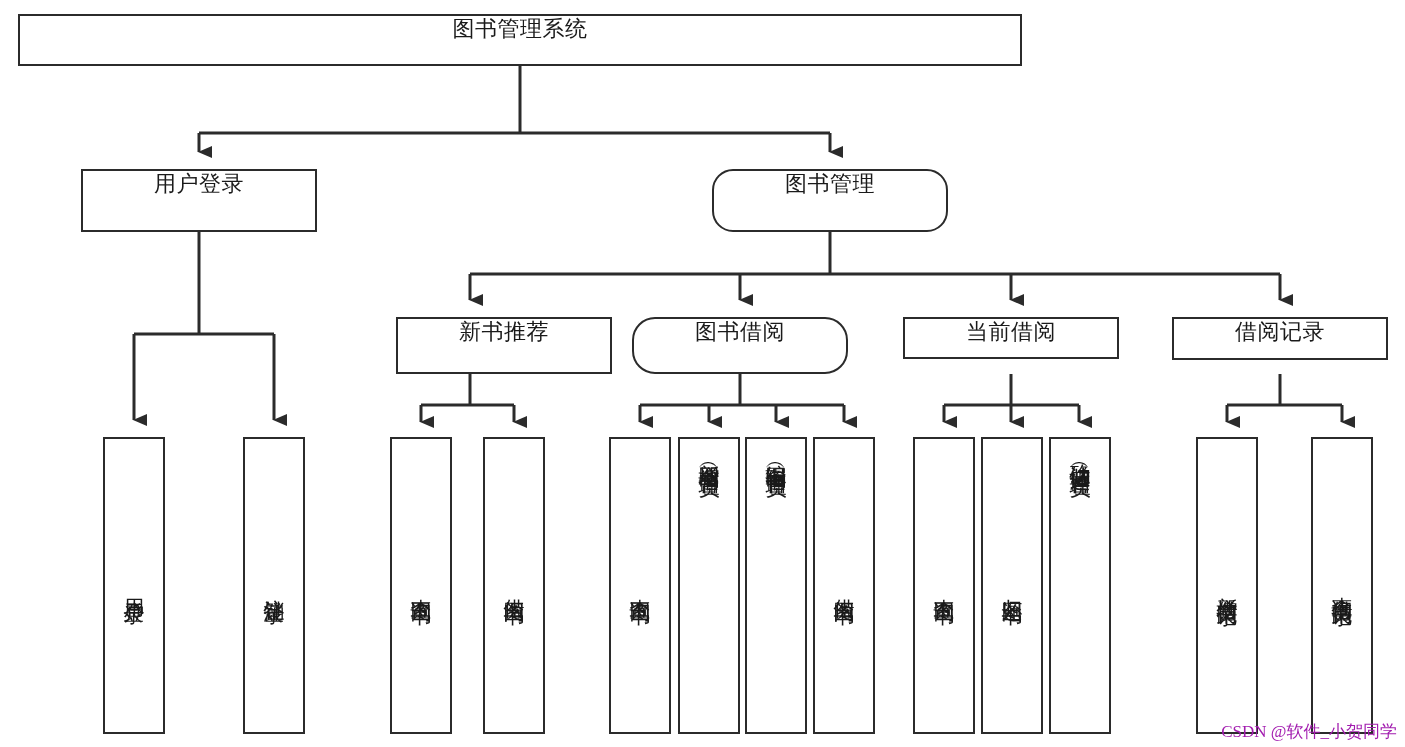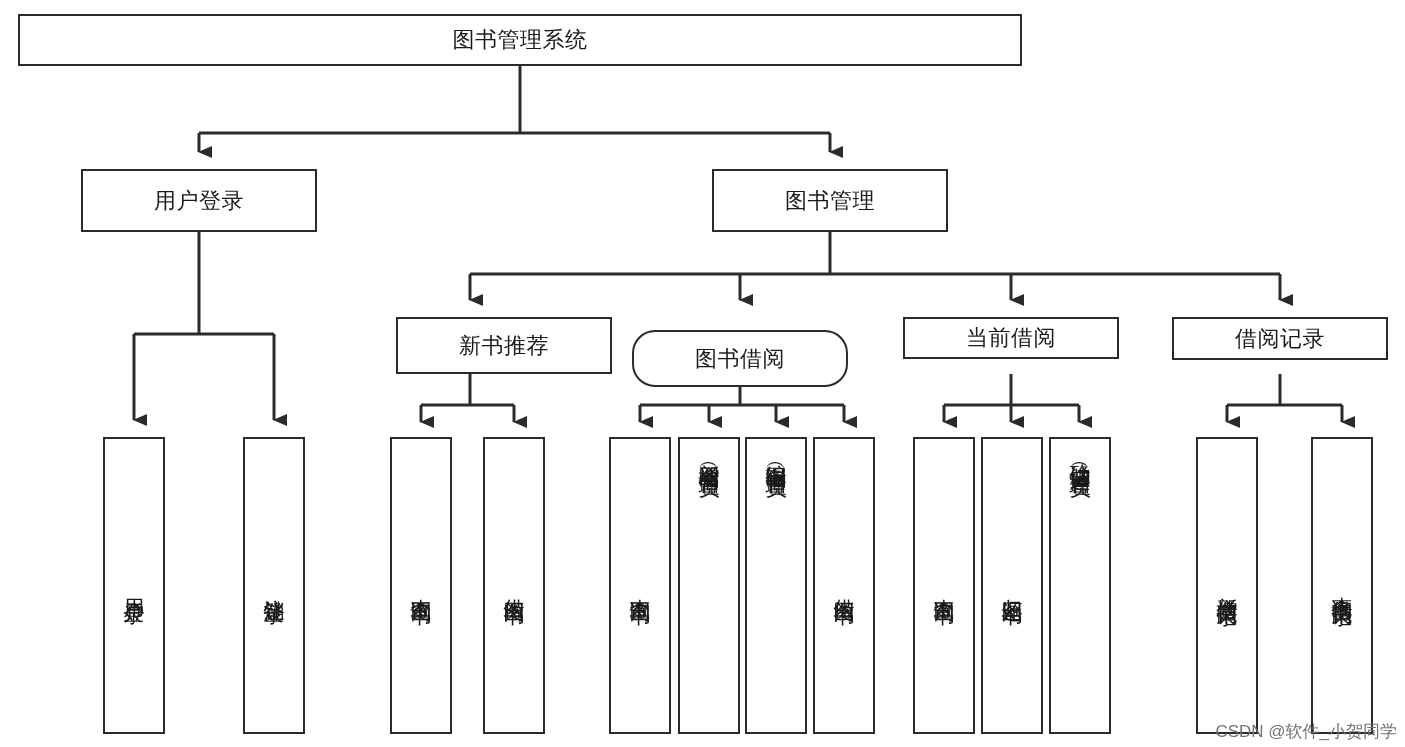--- a/index.html
+++ b/index.html
@@ -25,21 +25,21 @@
     top: 0;
     width: 1405px;
     height: 747px;
   }
   .node {
     position: absolute;
     box-sizing: border-box;
     border: 2px solid #2b2b2b;
     background: #ffffff;
     display: flex;
-    align-items: center;
+    align-items: flex-start;
     justify-content: center;
     color: #1a1a1a;
   }
   .node-label {
     display: block;
     text-align: center;
     line-height: 1.18;
     letter-spacing: 0.5px;
   }
   .node.horizontal .node-label {
@@ -65,24 +65,24 @@
   }
   .node.leaf-center .node-label {
     writing-mode: vertical-rl;
     text-orientation: upright;
   }
   #watermark {
     position: absolute;
     right: 8px;
     bottom: 4px;
     font-size: 17px;
-    color: #737373;
+    color: #a21caf;
     white-space: nowrap;
     pointer-events: none;
-    font-family: Liberation Sans, sans-serif;
+    font-family: Liberation Serif, serif;
   }
 </style>
 </head>
 <body>
 
 <div id="diagram-root">
 
   <svg id="edges" viewBox="0 0 1405 747" xmlns="http://www.w3.org/2000/svg">
     <defs>
       <marker id="arrow" viewBox="0 0 12 14" refX="6" refY="13" markerWidth="12" markerHeight="14" orient="auto-start-reverse" markerUnits="userSpaceOnUse">
@@ -135,28 +135,28 @@
     </g>
   </svg>
 
   <div class="node horizontal" style="left: 18px; top: 14px; width: 1004px; height: 52px;">
     <span class="node-label">图书管理系统</span>
   </div>
 
   <div class="node horizontal" style="left: 81px; top: 169px; width: 236px; height: 63px;">
     <span class="node-label">用户登录</span>
   </div>
-  <div class="node horizontal" style="left: 712px; top: 169px; width: 236px; height: 63px;">
+  <div class="node horizontal" style="left: 712px; top: 169px; width: 236px; height: 63px; border-radius: 21px;">
     <span class="node-label">图书管理</span>
   </div>
 
   <div class="node horizontal" style="left: 362px; top: 317px; width: 216px; height: 57px; margin-left: 34px;">
     <span class="node-label">新书推荐</span>
   </div>
-  <div class="node horizontal" style="left: 632px; top: 330px; width: 216px; height: 57px; border-radius: 23px;">
+  <div class="node horizontal" style="left: 632px; top: 317px; width: 216px; height: 57px; border-radius: 23px;">
     <span class="node-label">图书借阅</span>
   </div>
   <div class="node horizontal" style="left: 903px; top: 317px; width: 216px; height: 42px;">
     <span class="node-label">当前借阅</span>
   </div>
   <div class="node horizontal" style="left: 1172px; top: 317px; width: 216px; height: 43px;">
     <span class="node-label">借阅记录</span>
   </div>
 
   <div class="node vertical leaf-center" style="left: 103px; top: 437px; width: 62px; height: 297px;">

